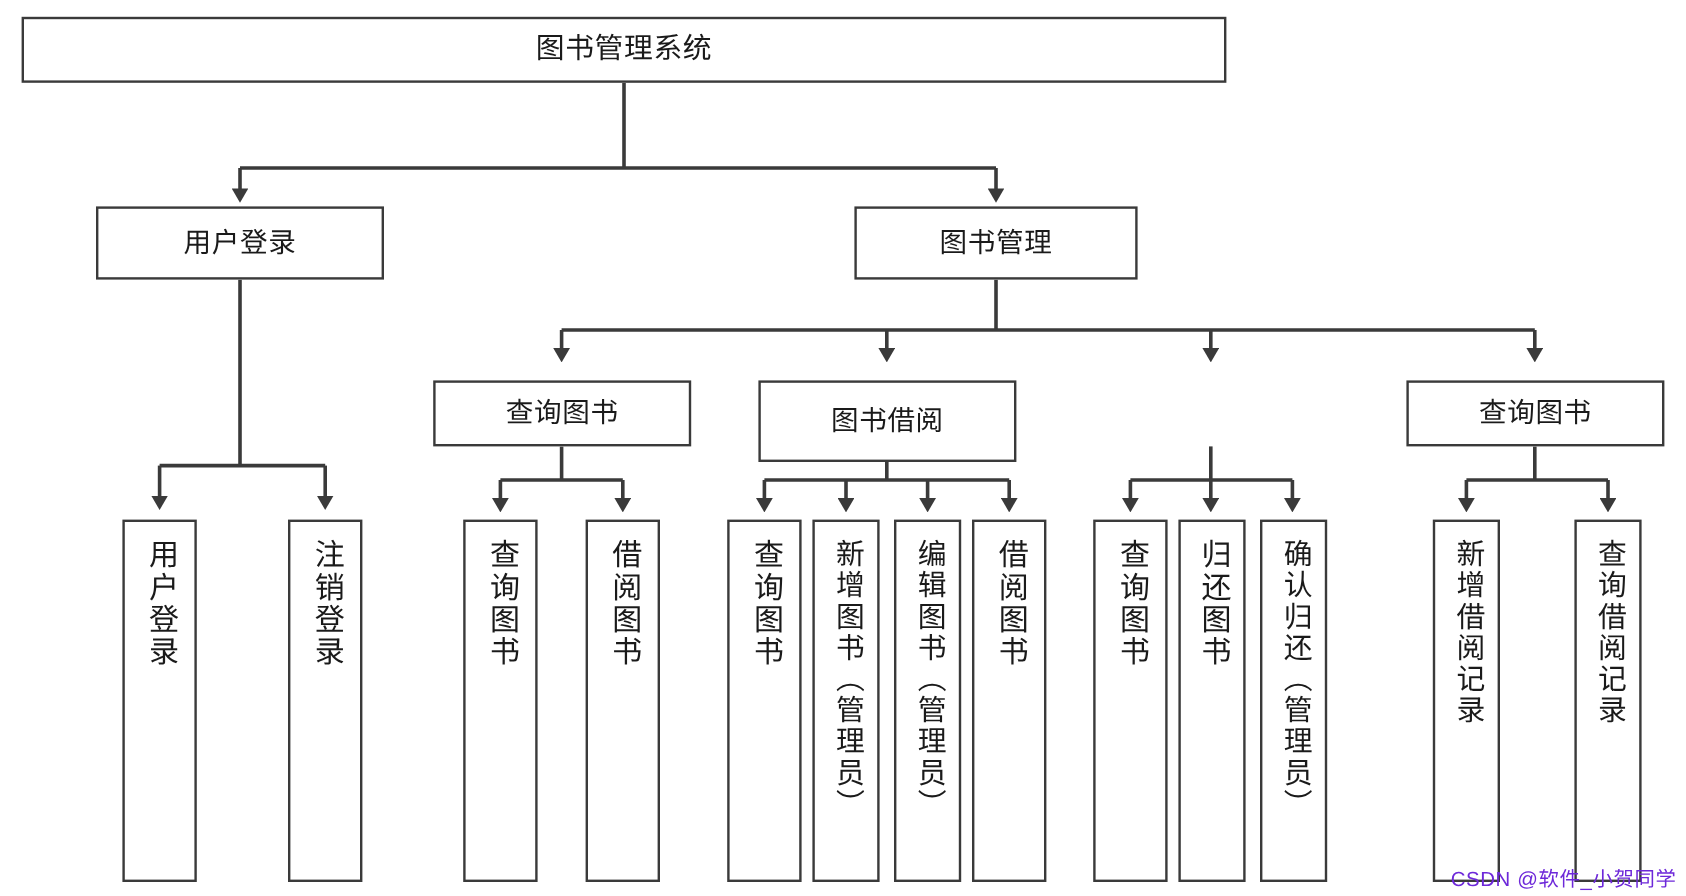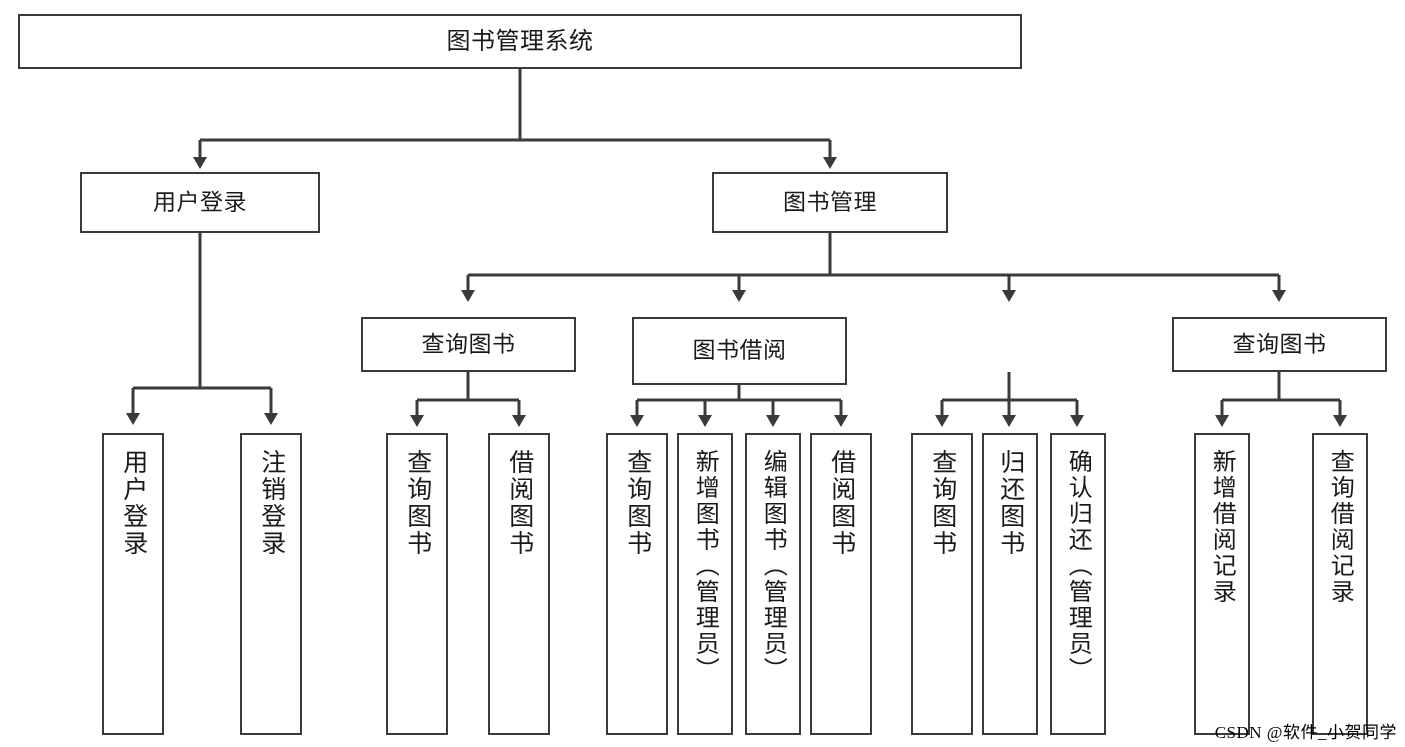--- a/index.html
+++ b/index.html
@@ -55,25 +55,25 @@
     font-size:25px;
     line-height:1.02;
     letter-spacing:2px;
     white-space:nowrap;
   }
   .node.vert.small .label{font-size:24px;}
   #watermark{
     position:absolute;
     right:8px;bottom:4px;
     font-size:17px;
-    color:#000000;
+    color:#6d28d9;
     letter-spacing:0.5px;
     z-index:3;
     white-space:nowrap;
-    font-family:Liberation Serif, serif;
+    font-family:Liberation Sans, sans-serif;
   }
 </style>
 </head>
 <body>
 
 <div id="diagram">
 
   <svg id="edges" viewBox="0 0 1405 747" width="1405" height="747" xmlns="http://www.w3.org/2000/svg">
     <defs>
       <marker id="arrow" viewBox="0 0 12 14" refX="1" refY="7" markerWidth="12" markerHeight="14" orient="auto-start-reverse" markerUnits="userSpaceOnUse">

